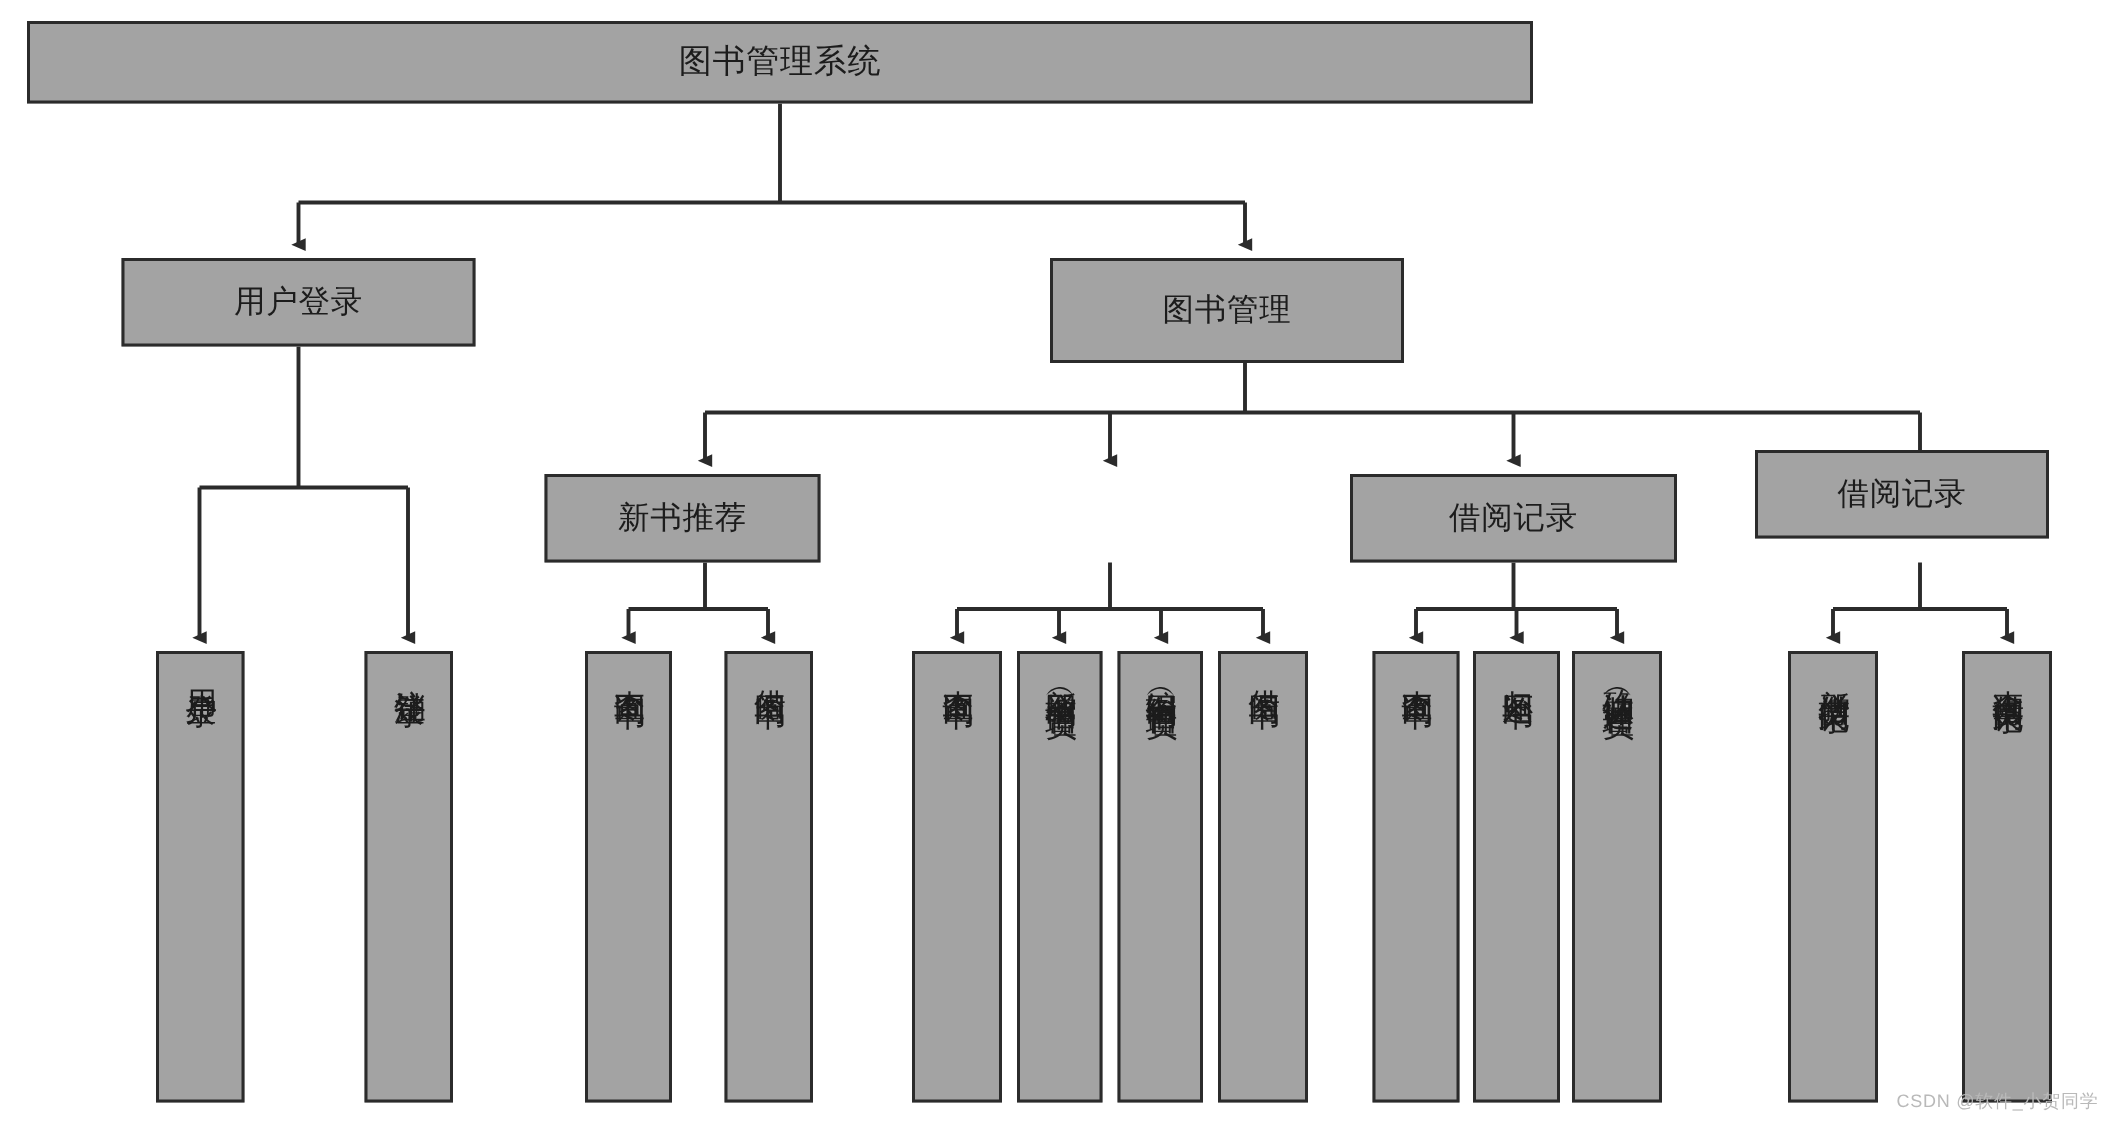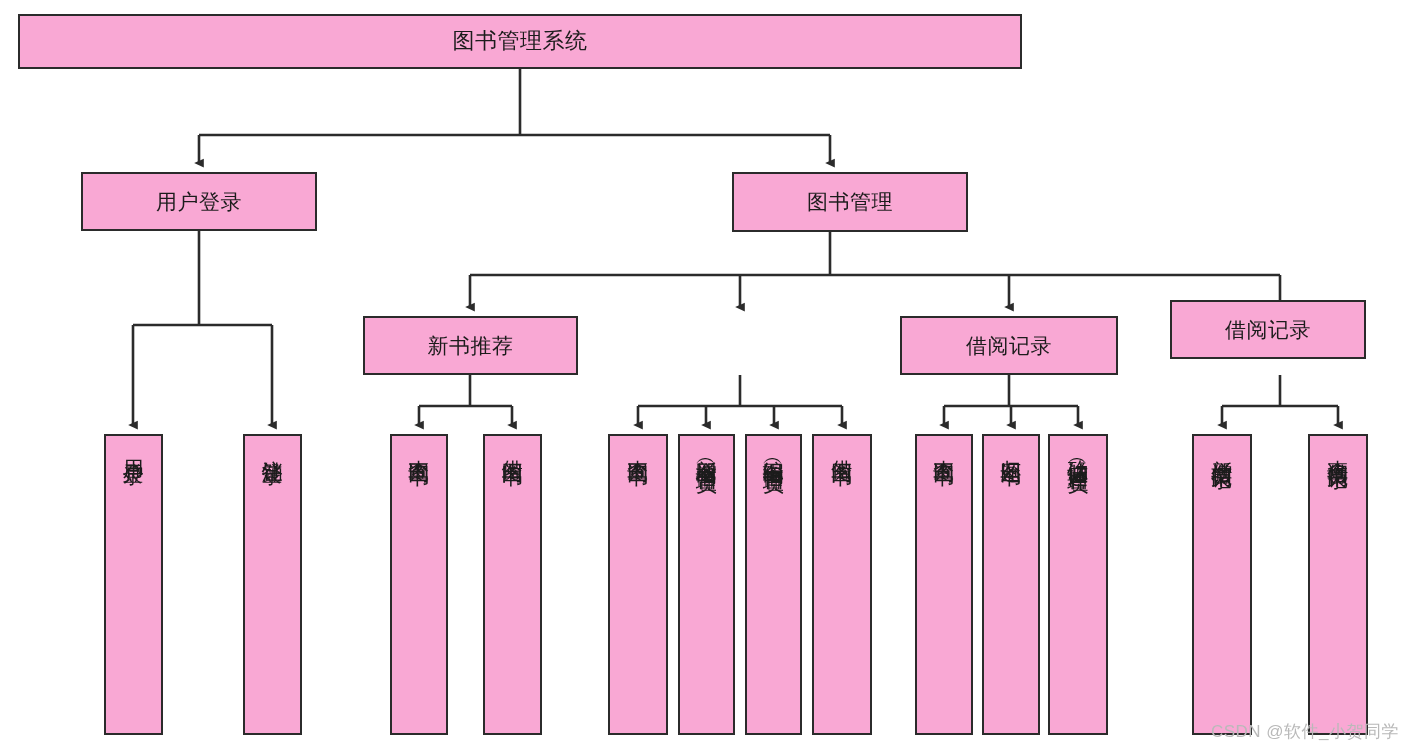--- a/index.html
+++ b/index.html
@@ -24,21 +24,21 @@
     left: 0;
     top: 0;
     width: 1405px;
     height: 747px;
     pointer-events: none;
   }
   .node {
     position: absolute;
     box-sizing: border-box;
     border: 2.5px solid #2b2b2b;
-    background: #f9a8d4;
+    background: #a3a3a3;
     display: flex;
     align-items: center;
     justify-content: center;
     z-index: 2;
   }
   .node .label {
     font-size: 21px;
     line-height: 1.12;
     color: #1c1c1c;
     letter-spacing: 0.5px;
@@ -57,21 +57,21 @@
     letter-spacing: 2px;
     white-space: nowrap;
   }
   .node.root .label {
     font-size: 22px;
   }
   .watermark {
     position: absolute;
     right: 6px;
     bottom: 4px;
-    font-size: 17px;
+    font-size: 12px;
     color: #b9b9b9;
     z-index: 5;
     white-space: nowrap;
     letter-spacing: 0.5px;
   }
 </style>
 </head>
 <body>
 
 <div id="diagram">
@@ -126,25 +126,25 @@
     </g>
   </svg>
 
   <div class="node root" style="left: 18px; top: 14px; width: 1004px; height: 55px;">
     <span class="label">图书管理系统</span>
   </div>
 
   <div class="node" style="left: 81px; top: 172px; width: 236px; height: 59px;">
     <span class="label">用户登录</span>
   </div>
-  <div class="node" style="left: 732px; top: 172px; width: 236px; height: 60px;">
+  <div class="node" style="left: 700px; top: 172px; width: 236px; height: 70px;">
     <span class="label">图书管理</span>
   </div>
 
-  <div class="node" style="left: 363px; top: 316px; width: 215px; height: 59px;">
+  <div class="node" style="left: 363px; top: 316px; width: 184px; height: 59px;">
     <span class="label">新书推荐</span>
   </div>
   <div class="node" style="left: 900px; top: 316px; width: 218px; height: 59px;">
     <span class="label">借阅记录</span>
   </div>
   <div class="node" style="left: 1170px; top: 300px; width: 196px; height: 59px;">
     <span class="label">借阅记录</span>
   </div>
 
   <div class="node vertical" style="left: 104px; top: 434px; width: 59px; height: 301px;">

